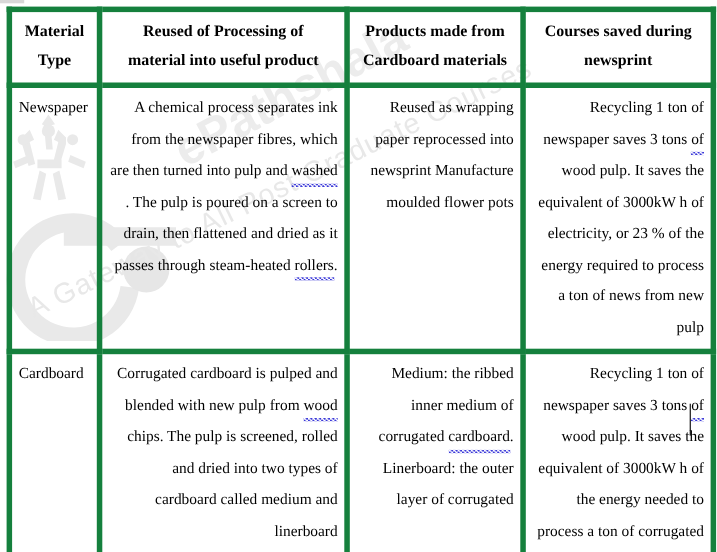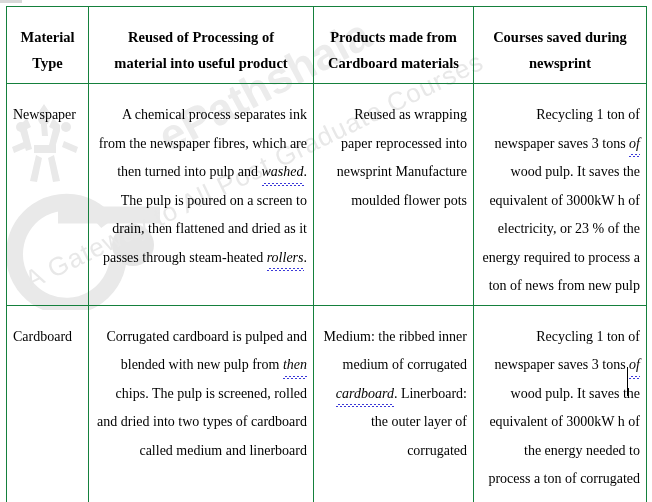--- a/index.html
+++ b/index.html
@@ -70,23 +70,23 @@
     position: absolute;
     left: 6px;
     top: 6px;
     width: 640px;
     border-collapse: collapse;
     table-layout: fixed;
     background: transparent;
   }
   table.recycling-table td,
   table.recycling-table th {
-    border: 1px solid #15803d;
+    border: 5px solid #15803d;
     vertical-align: top;
-    padding: 17px 6px 4px 6px;
+    padding: 5px 6px 4px 6px;
     background: transparent;
   }
   col.c1 { width: 82px; }
   col.c2 { width: 225px; }
   col.c3 { width: 160px; }
   col.c4 { width: 173px; }
 
   thead th {
     text-align: center;
     font-weight: bold;
@@ -110,21 +110,20 @@
     padding-left: 8px;
     white-space: nowrap;
   }
   .cell-text { display: block; text-align: right; }
 
   
   .sp {
     position: relative;
     display: inline-block;
     text-decoration: none;
-    font-style: italic;
   }
   .sp::after {
     content: "";
     position: absolute;
     left: 0;
     right: 0;
     bottom: 1px;
     height: 3px;
     background-image:
       radial-gradient(circle at 1px 2.6px, #3a38d8 0.95px, transparent 1.1px),
@@ -229,21 +228,21 @@
 
         <td>
           <span class="cell-text"><span>Recycling 1 ton of newspaper saves 3 tons </span><span class="sp">of</span><span> wood pulp. It  saves the equivalent of 3000kW h of electricity, or   23 % of the energy required to process a ton of news from   new pulp</span></span>
         </td>
       </tr>
 
       <tr>
         <td class="mat-type">Cardboard</td>
 
         <td>
-          <span class="cell-text"><span>Corrugated cardboard is pulped and blended with new pulp from </span><span class="sp">then</span><span> chips.  The pulp is screened, rolled and dried into two types of cardboard called medium and linerboard</span></span>
+          <span class="cell-text"><span>Corrugated cardboard is pulped and blended with new pulp from </span><span class="sp">wood</span><span> chips.  The pulp is screened, rolled and dried into two types of cardboard called medium and linerboard</span></span>
         </td>
 
         <td>
           <span class="cell-text"><span>Medium: the ribbed inner medium of corrugated </span><span class="sp">cardboard</span><span>. Linerboard: the outer layer of corrugated</span></span>
         </td>
 
         <td>
           <span class="cell-text"><span>Recycling 1 ton of newspaper saves 3 tons </span><span class="sp">of</span><span> wood pulp. It  saves the equivalent of 3000kW h of the energy needed to process a ton of corrugated cardboard</span></span>
         </td>
       </tr>

